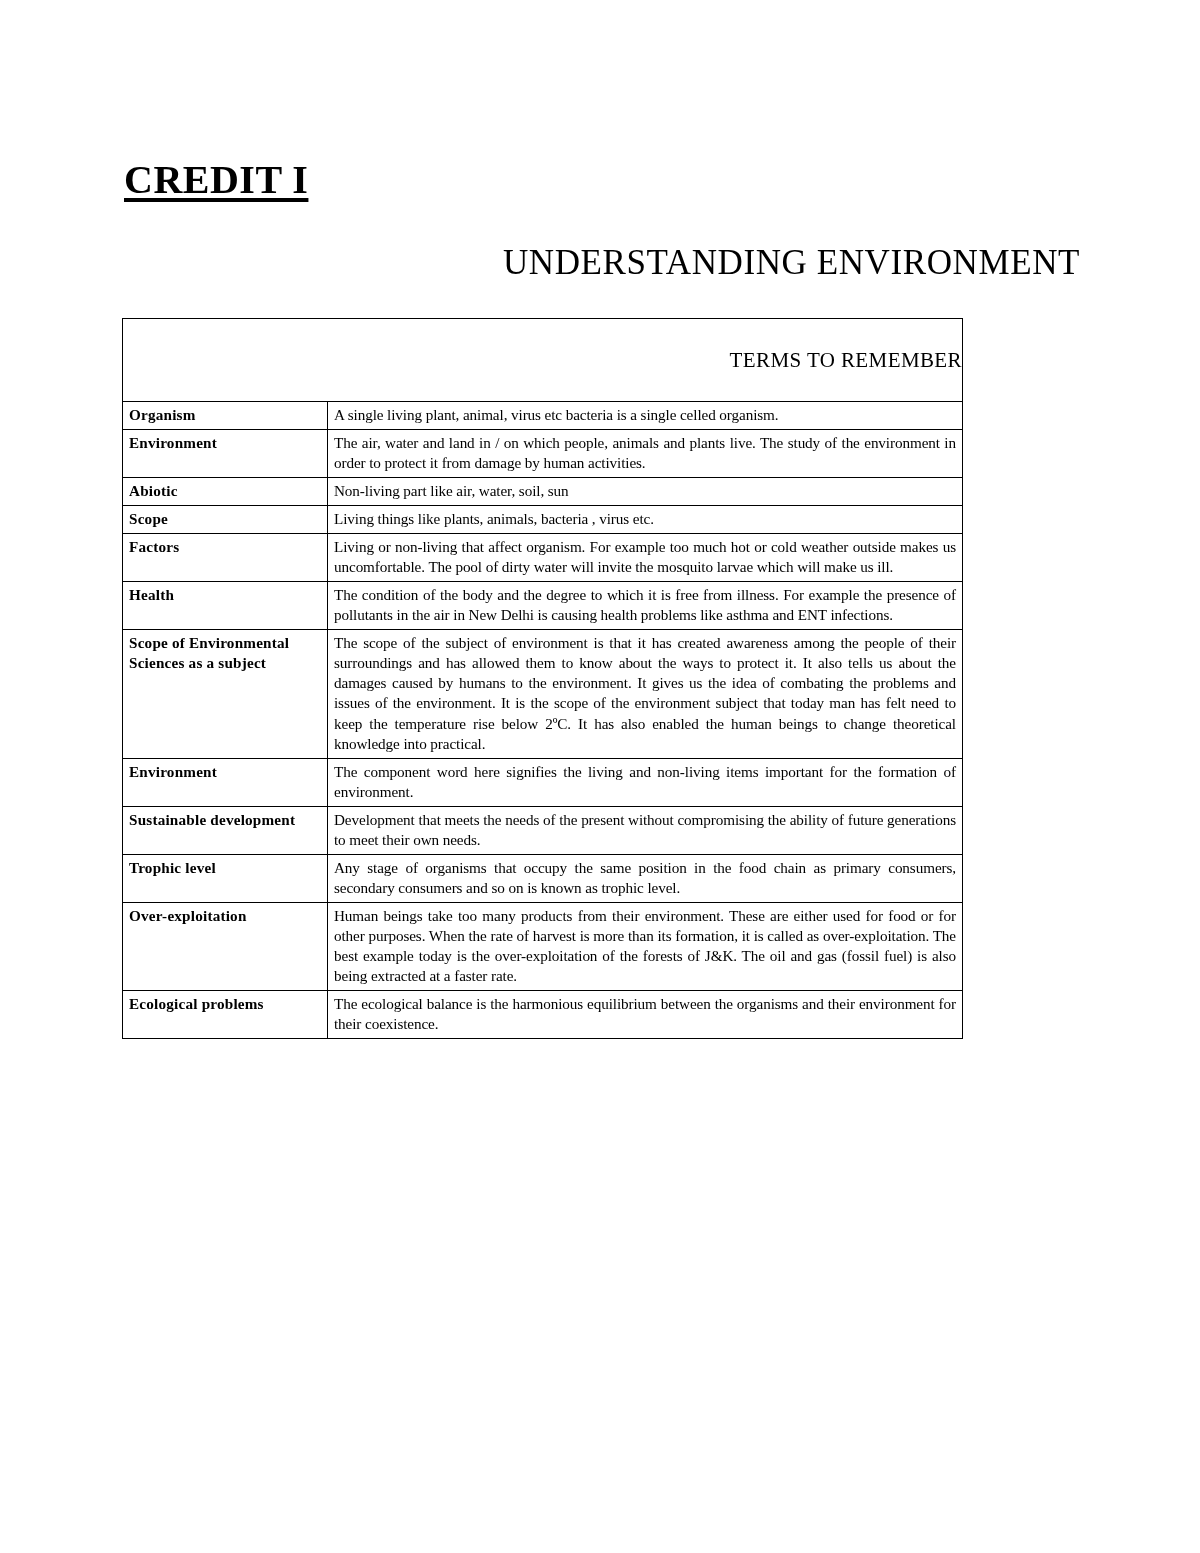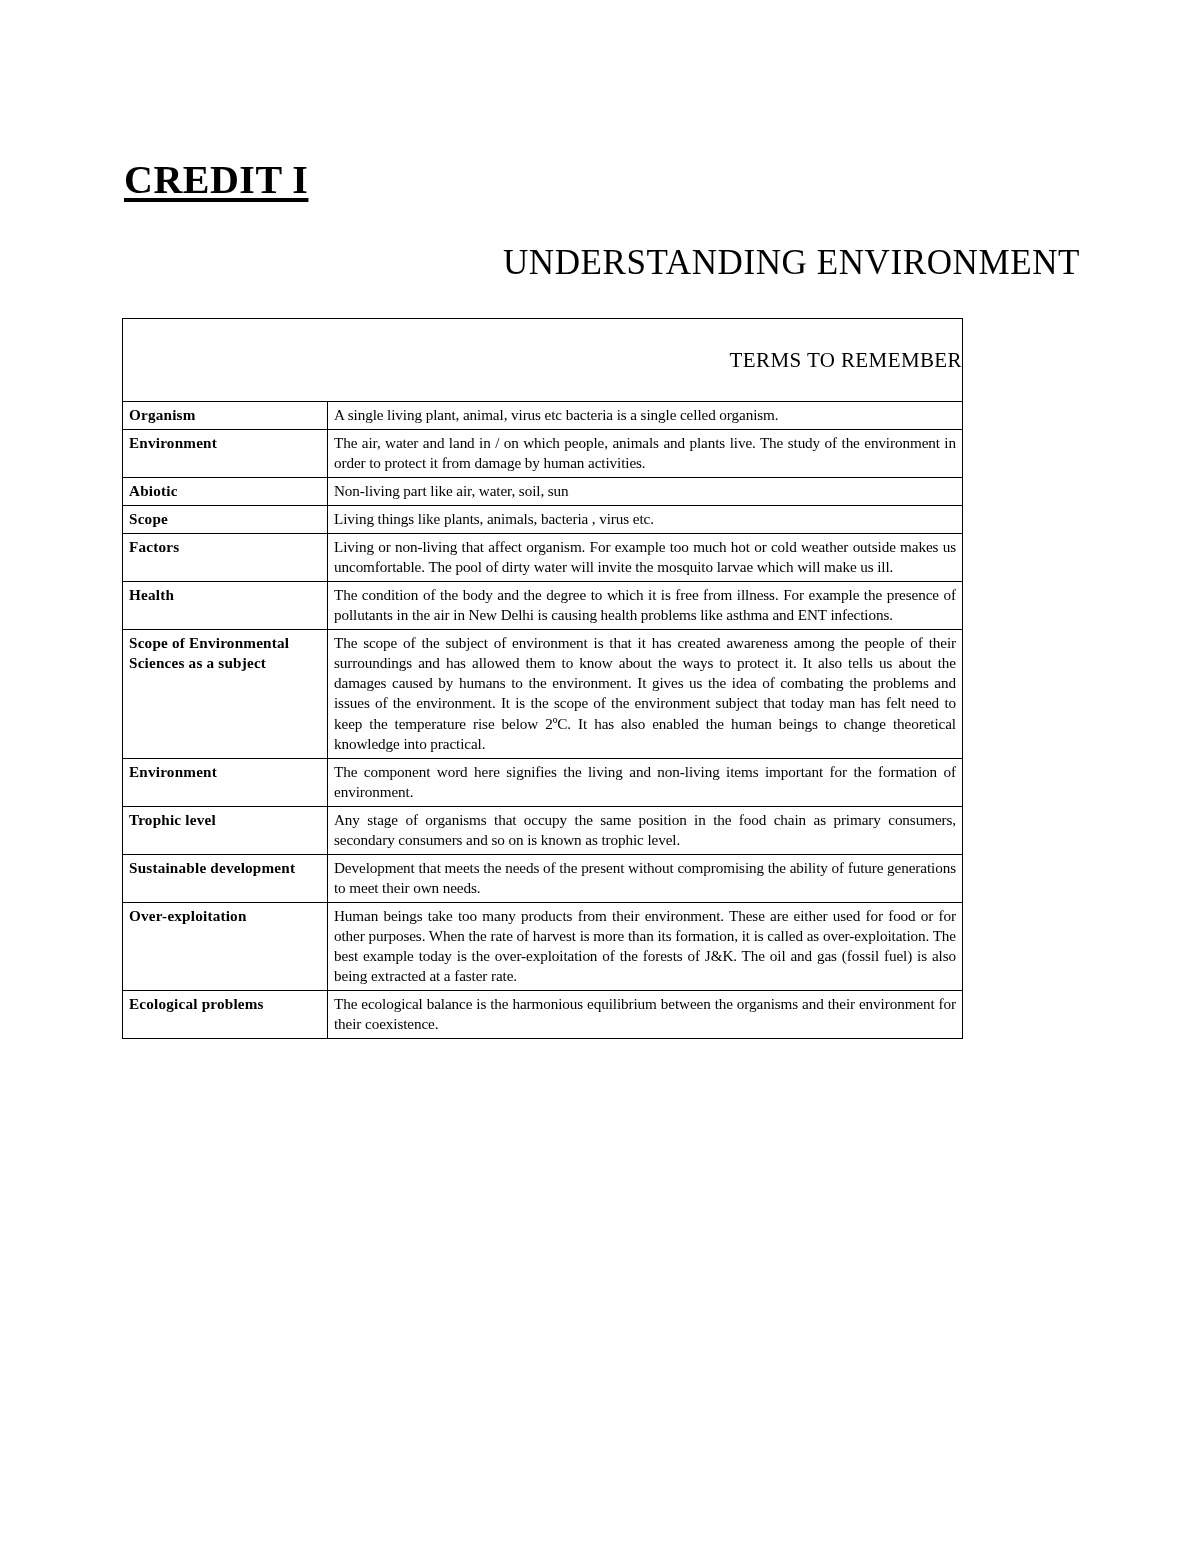--- a/index.html
+++ b/index.html
@@ -121,26 +121,26 @@
       </tr>
       <tr>
         <td class="term-col">Scope of Environmental Sciences as a subject</td>
         <td class="def-col">The scope of the subject of environment is that it has created awareness among the people of their surroundings and has allowed them to know about the ways to protect it. It also tells us about the damages caused by humans to the environment. It gives us the idea of combating the problems and issues of the environment. It is the scope of the environment subject that today man has felt need to keep the temperature rise below 2ºC. It has also enabled the human beings to change theoretical knowledge into practical.</td>
       </tr>
       <tr>
         <td class="term-col">Environment</td>
         <td class="def-col">The component word here signifies the living and non-living items important for the formation of environment.</td>
       </tr>
       <tr>
+        <td class="term-col">Sustainable development</td>
+        <td class="def-col">Development that meets the needs of the present without compromising the ability of future generations to meet their own needs.</td>
+      </tr>
+      <tr>
         <td class="term-col">Trophic level</td>
         <td class="def-col">Any stage of organisms that occupy the same position in the food chain as primary consumers, secondary consumers and so on is known as trophic level.</td>
-      </tr>
-      <tr>
-        <td class="term-col">Sustainable development</td>
-        <td class="def-col">Development that meets the needs of the present without compromising the ability of future generations to meet their own needs.</td>
       </tr>
       <tr>
         <td class="term-col">Over-exploitation</td>
         <td class="def-col">Human beings take too many products from their environment. These are either used for food or for other purposes. When the rate of harvest is more than its formation, it is called as over-exploitation. The best example today is the over-exploitation of the forests of J&amp;K. The oil and gas (fossil fuel) is also being extracted at a faster rate.</td>
       </tr>
       <tr>
         <td class="term-col">Ecological problems</td>
         <td class="def-col">The ecological balance is the harmonious equilibrium between the organisms and their environment for their coexistence.</td>
       </tr>
     </tbody>

